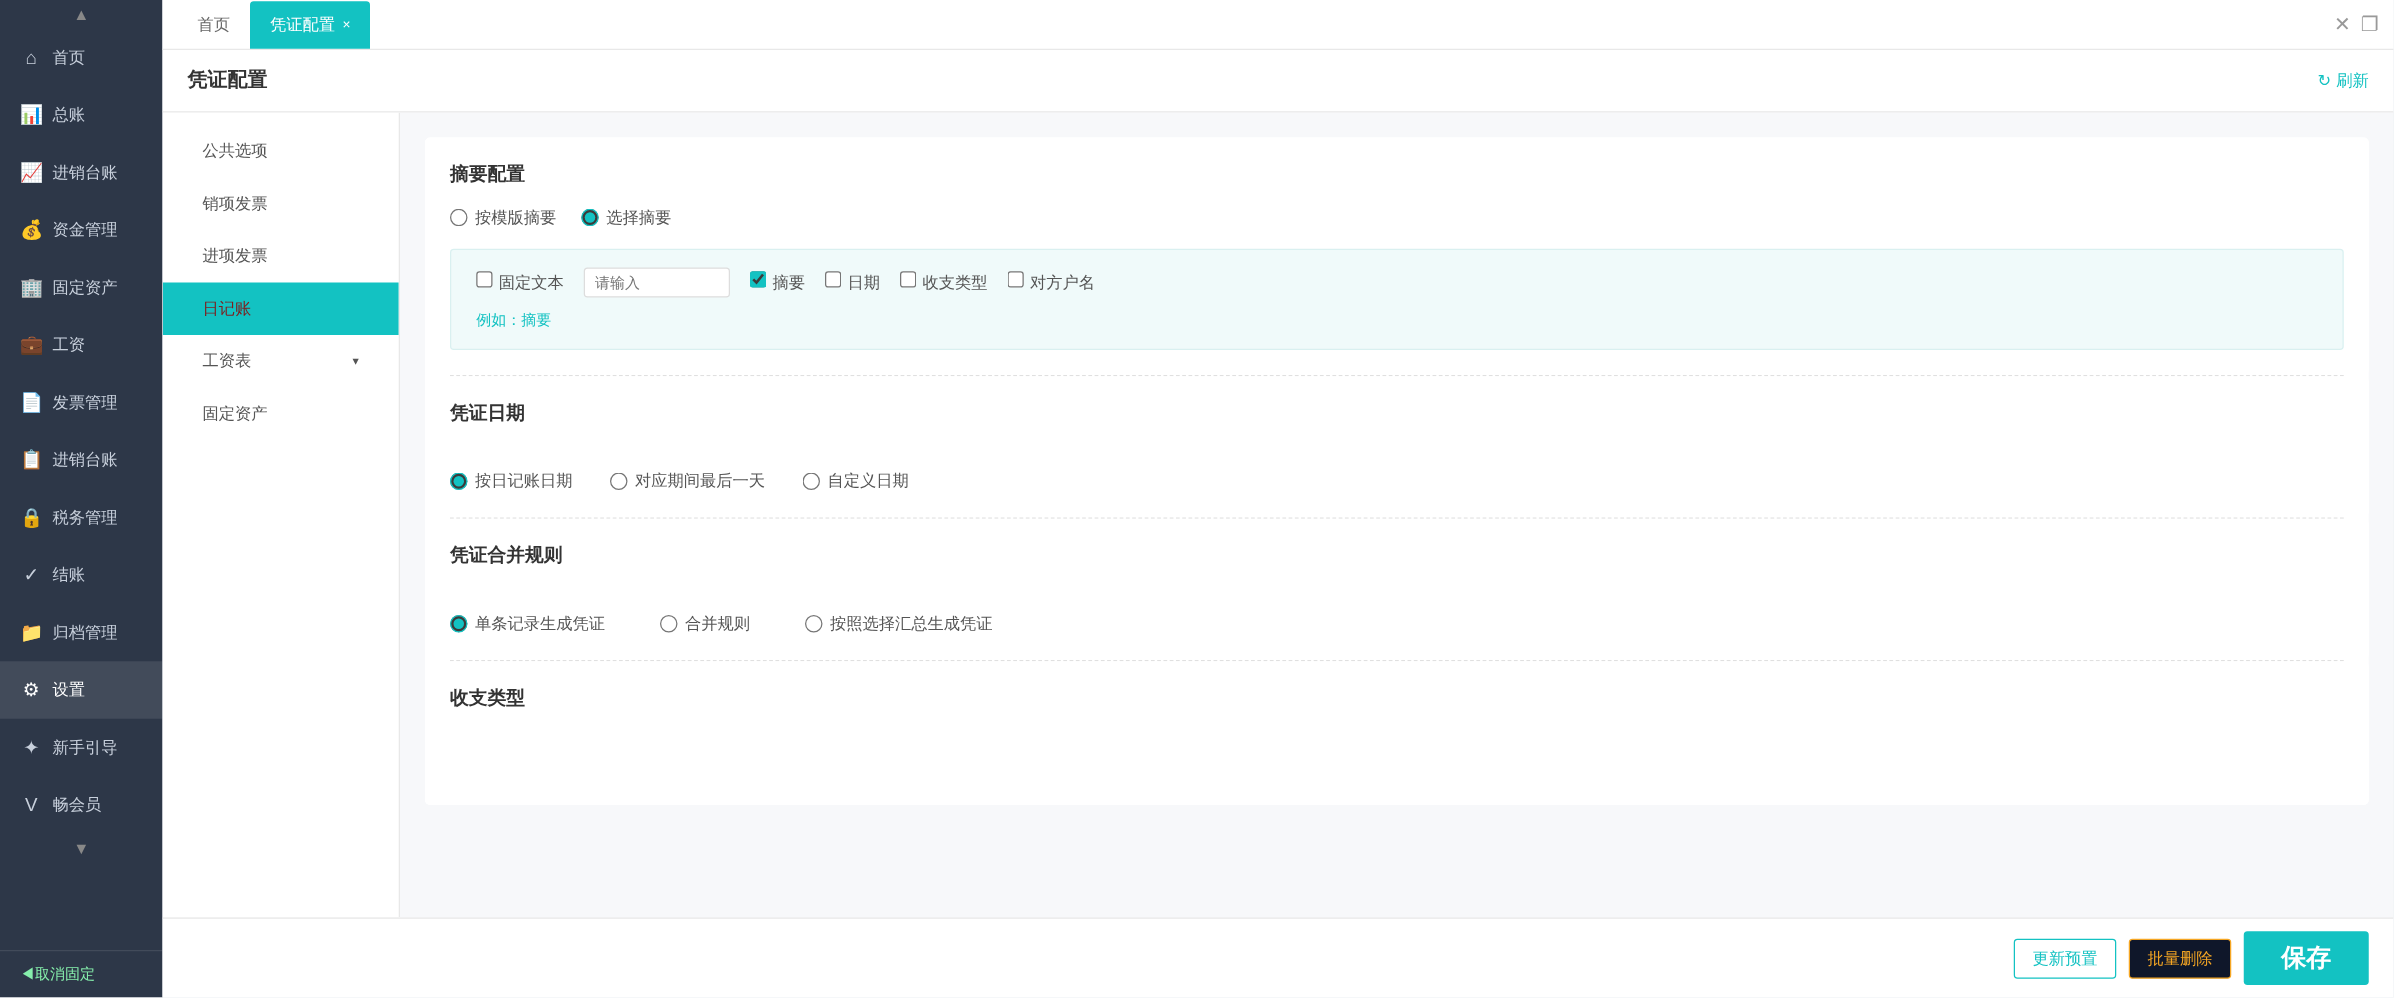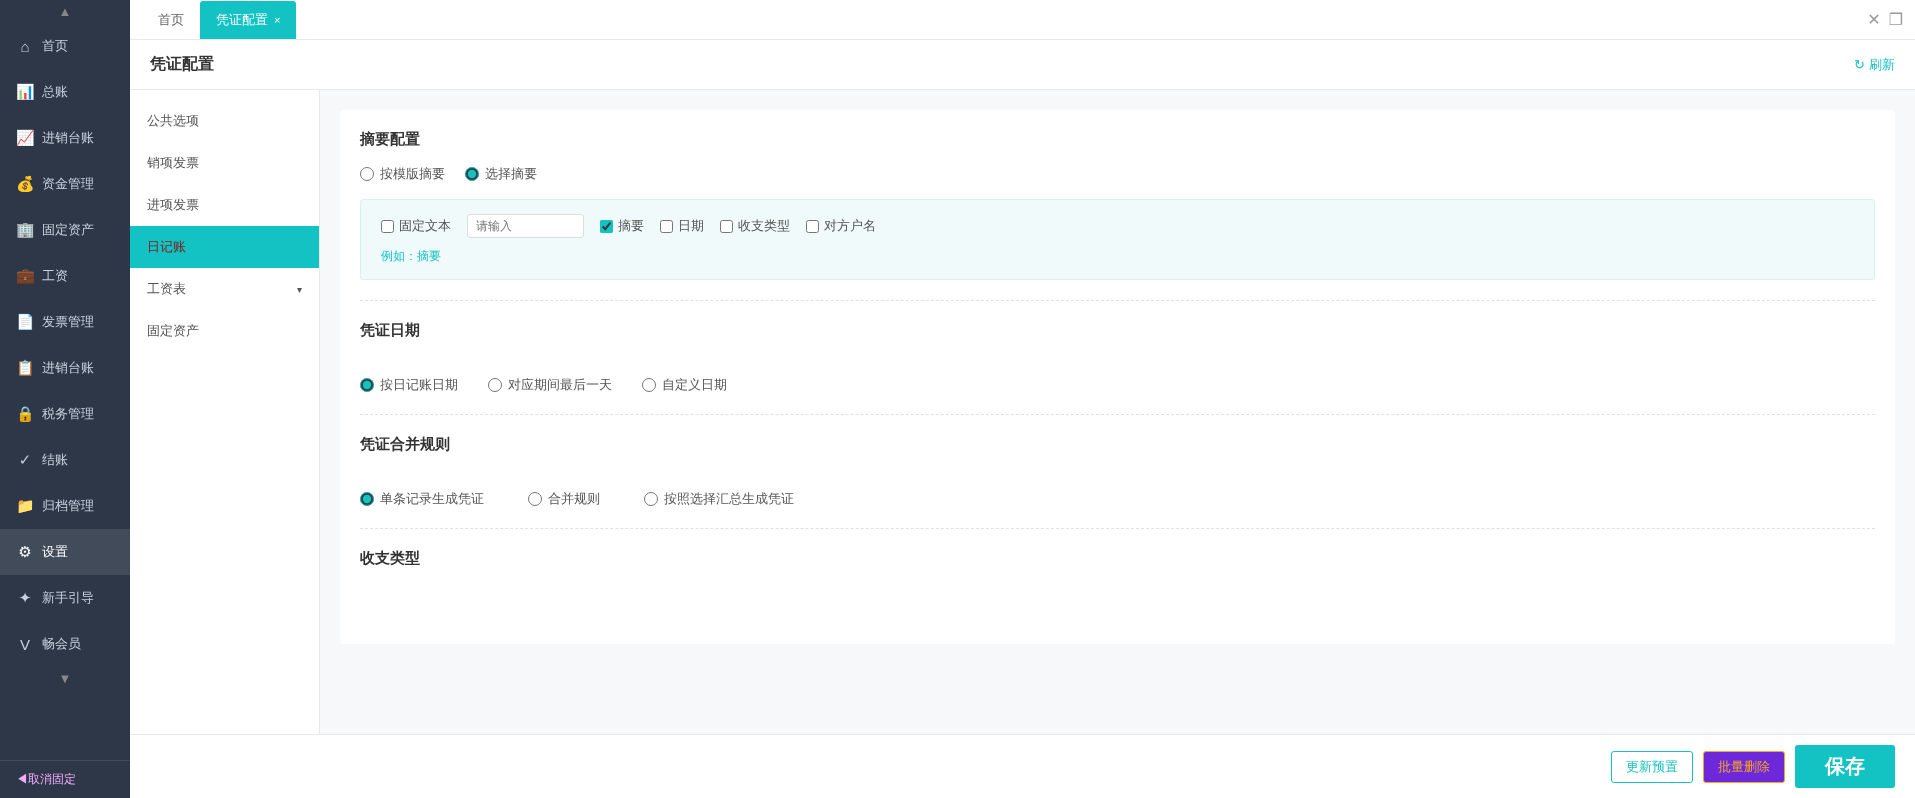--- a/index.html
+++ b/index.html
@@ -5,21 +5,21 @@
     * { box-sizing: border-box; margin: 0; padding: 0; }
     body { font-family: "Microsoft YaHei", "PingFang SC", sans-serif; font-size: 13px; background: #f0f2f5; overflow: hidden; }
 
     .app-container { display: flex; height: 798px; width: 1915px; }
 
     
     .sidebar { width: 130px; background: #2d3748; display: flex; flex-direction: column; color: #ccc; flex-shrink: 0; }
     .sidebar-item { display: flex; align-items: center; gap: 8px; padding: 14px 16px; cursor: pointer; font-size: 13px; color: #c8d0dc; }
     .sidebar-item.active { background: rgba(255,255,255,0.1); color: #fff; }
     .sidebar-item .icon { font-size: 15px; width: 18px; text-align: center; }
-    .sidebar-bottom { margin-top: auto; padding: 10px 16px; font-size: 12px; color: #f0abfc; cursor: pointer; border-top: 1px solid rgba(255,255,255,0.1); display: flex; align-items: center; gap: 6px; }
+    .sidebar-bottom { margin-top: auto; padding: 10px 16px; font-size: 12px; color: #86efac; cursor: pointer; border-top: 1px solid rgba(255,255,255,0.1); display: flex; align-items: center; gap: 6px; }
     .scroll-arrow { display: flex; justify-content: center; padding: 4px; color: #888; cursor: pointer; }
 
     
     .main-area { flex: 1; display: flex; flex-direction: column; background: #f0f2f5; overflow: hidden; }
 
     
     .tab-bar { background: #fff; display: flex; align-items: center; border-bottom: 1px solid #e8e8e8; padding: 0 12px; height: 40px; }
     .tab-item { padding: 10px 16px; cursor: pointer; font-size: 13px; color: #666; white-space: nowrap; }
     .tab-item.active { background: #13c2c2; color: #fff; border-radius: 3px 3px 0 0; display: flex; align-items: center; gap: 6px; }
     .tab-close { font-size: 11px; cursor: pointer; }
@@ -32,40 +32,40 @@
     
     .page-header { background: #fff; padding: 14px 20px; display: flex; align-items: center; justify-content: space-between; border-bottom: 1px solid #e8e8e8; }
     .page-title { font-size: 16px; font-weight: 600; color: #333; }
     .refresh-btn { display: flex; align-items: center; gap: 4px; color: #13c2c2; cursor: pointer; font-size: 13px; background: none; border: none; }
 
     
     .content-layout { display: flex; flex: 1; overflow: hidden; }
 
     
     .left-nav { width: 190px; background: #fff; border-right: 1px solid #e8e8e8; padding: 10px 0; flex-shrink: 0; overflow-y: auto; }
-    .left-nav-item { padding: 12px 17px; cursor: pointer; color: #555; font-size: 13px; display: flex; align-items: center; justify-content: space-between; text-align: center; }
+    .left-nav-item { padding: 12px 32px; cursor: pointer; color: #555; font-size: 13px; display: flex; align-items: center; justify-content: space-between; text-align: center; }
     .left-nav-item.active { background: #13c2c2; color: #7f1d1d; }
     .left-nav-item .chevron { font-size: 10px; }
 
     
     .right-content { flex: 1; overflow-y: auto; background: #f7f8fa; padding: 20px; }
 
     
     .config-section { background: #fff; border-radius: 4px; margin-bottom: 0; }
     .section-title { font-size: 15px; font-weight: 600; color: #333; padding: 20px 20px 16px; }
 
     
     .summary-config { padding: 0 20px 20px; }
     .radio-group { display: flex; gap: 20px; margin-bottom: 16px; align-items: center; }
     .radio-label { display: flex; align-items: center; gap: 6px; cursor: pointer; color: #555; }
     .radio-label input[type="radio"] { accent-color: #13c2c2; width: 14px; height: 14px; }
 
     .checkbox-row { background: #f0fafa; border: 1px solid #d9f0f0; border-radius: 3px; padding: 14px 20px; }
     .checkbox-items { display: flex; align-items: center; gap: 16px; flex-wrap: wrap; }
-    .checkbox-label { display: flex; align-items: center; gap: 5px; cursor: pointer; color: #555; }
+    .checkbox-label { display: flex; align-items: flex-start; gap: 5px; cursor: pointer; color: #555; }
     .checkbox-label input[type="checkbox"] { accent-color: #13c2c2; width: 13px; height: 13px; }
     .text-input { border: 1px solid #ddd; border-radius: 3px; padding: 4px 8px; font-size: 12px; color: #aaa; width: 117px; }
     .example-text { margin-top: 10px; font-size: 12px; color: #13c2c2; }
 
     
     .section-divider { border: none; border-top: 1px dashed #e0e0e0; margin: 0 20px; }
 
     
     .date-section { padding: 20px; }
     .date-radio-group { display: flex; gap: 30px; align-items: center; }
@@ -73,21 +73,21 @@
     
     .merge-section { padding: 20px; }
     .merge-radio-group { display: flex; gap: 44px; align-items: center; }
 
     
     .income-section { padding: 20px; }
 
     
     .bottom-bar { background: #fff; border-top: 1px solid #e8e8e8; padding: 10px 20px; display: flex; justify-content: flex-end; gap: 10px; align-items: center; }
     .btn-update { background: #fff; border: 1px solid #13c2c2; color: #13c2c2; padding: 6px 14px; border-radius: 3px; cursor: pointer; font-size: 13px; }
-    .btn-delete { background: #6d28d9; border: 1px solid #f5a623; color: #f5a623; padding: 6px 14px; border-radius: 3px; cursor: pointer; font-size: 13px; }
+    .btn-delete { background: #0f172a; border: 1px solid #f5a623; color: #f5a623; padding: 6px 14px; border-radius: 3px; cursor: pointer; font-size: 13px; }
     .btn-save { background: #13c2c2; border: none; color: #fff; padding: 8px 30px; border-radius: 3px; cursor: pointer; font-size: 20px; font-weight: 600; }
 
     
     .right-content::-webkit-scrollbar { width: 6px; }
     .right-content::-webkit-scrollbar-thumb { background: #ccc; border-radius: 3px; }
 
     
     .sidebar-scroll-top, .sidebar-scroll-bottom { display: flex; justify-content: center; padding: 4px; cursor: pointer; }
 
     .all-sections { background: #fff; border-radius: 4px; }

